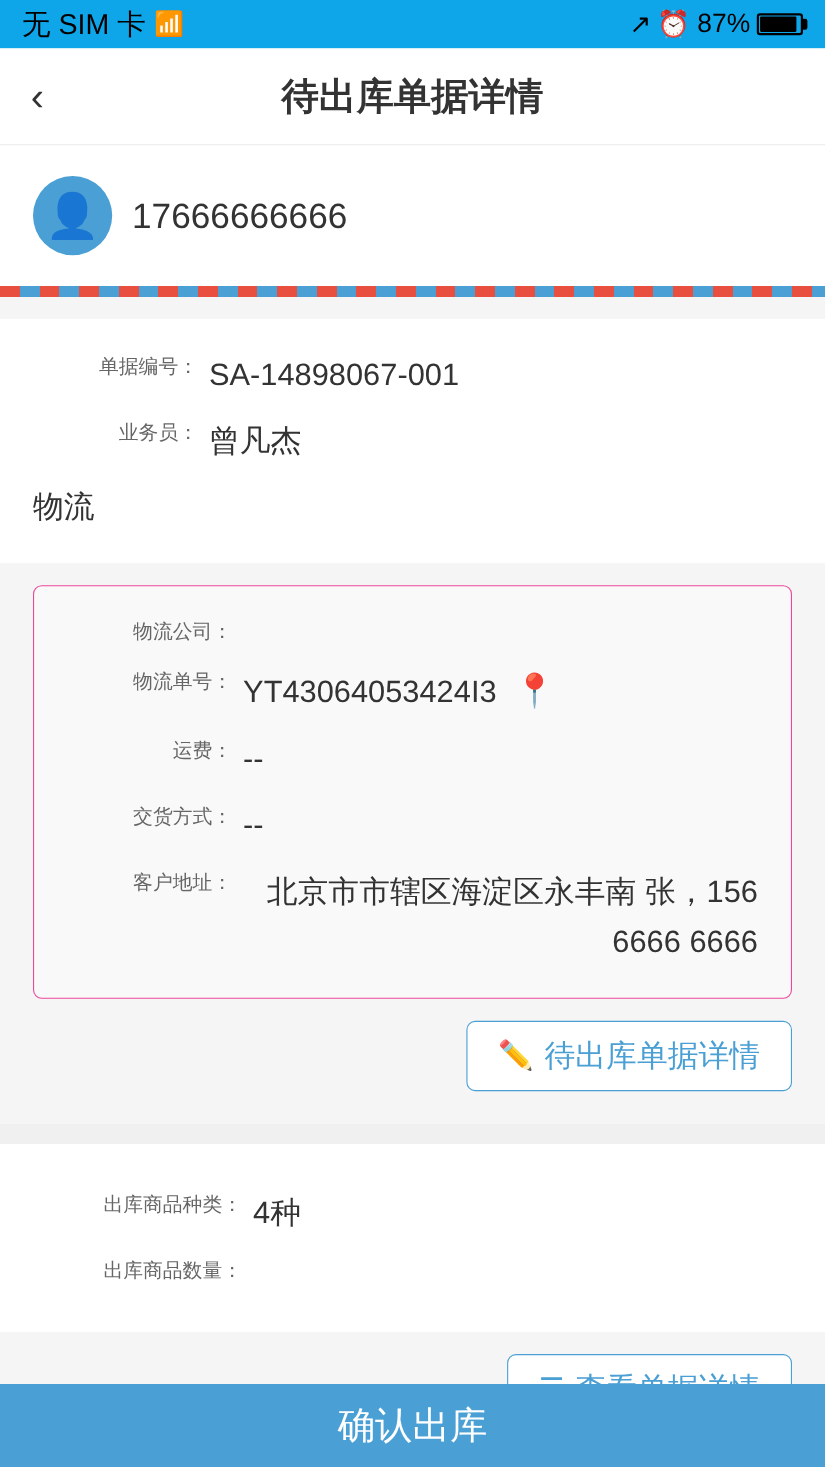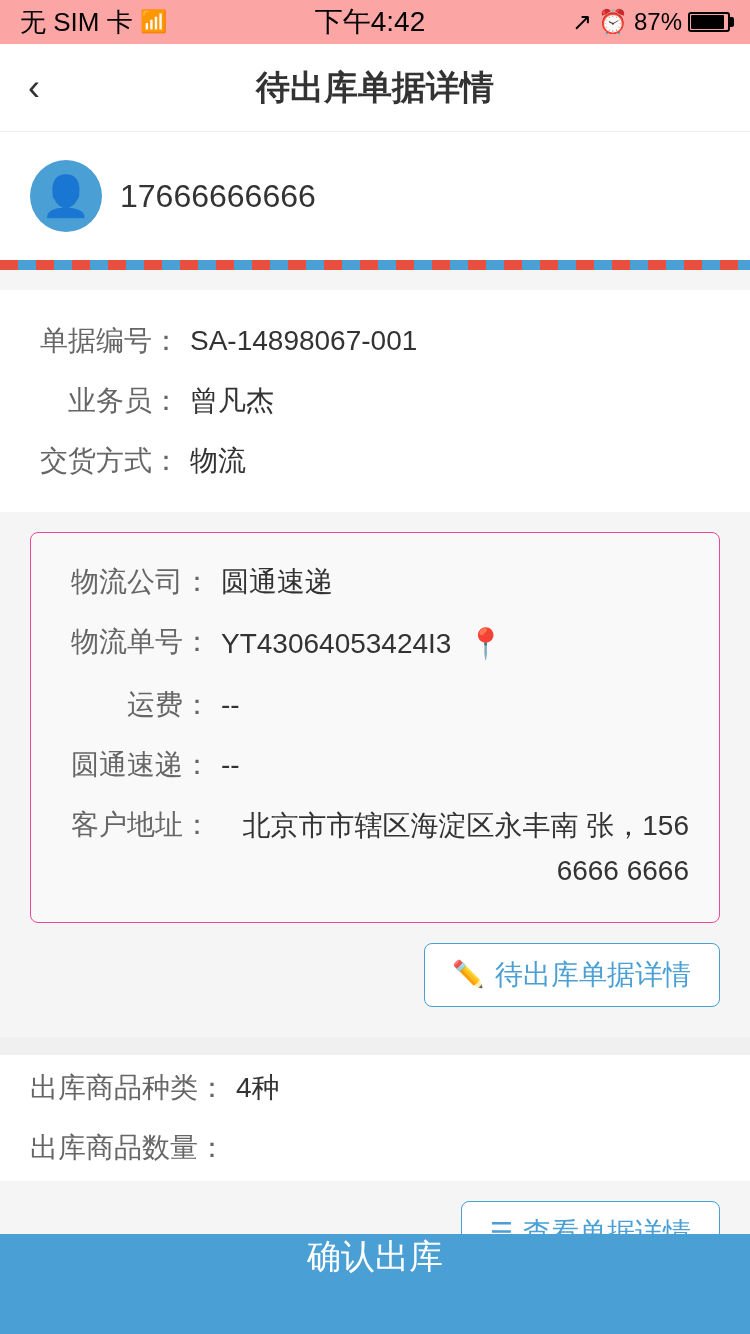--- a/index.html
+++ b/index.html
@@ -10,21 +10,21 @@
       font-family: -apple-system, "PingFang SC", "Helvetica Neue", sans-serif;
       background: #f5f5f5;
       font-size: 28px;
       color: #333;
     }
 
     
     .status-bar {
       width: 750px;
       height: 44px;
-      background: #fca5a5;
+      background: #0ea5e9;
       display: flex;
       align-items: center;
       justify-content: space-between;
       padding: 0 20px;
       font-size: 26px;
     }
     .status-left {
       display: flex;
       align-items: center;
       gap: 8px;
@@ -151,21 +151,21 @@
       display: flex;
       align-items: flex-start;
       margin-bottom: 18px;
       line-height: 1.5;
     }
     .info-row:last-child {
       margin-bottom: 0;
     }
     .info-label {
       color: #666;
-      font-size: 28px;
+      font-size: 18px;
       min-width: 160px;
       text-align: right;
       flex-shrink: 0;
       padding-right: 10px;
     }
     .info-value {
       color: #333;
       font-size: 28px;
       flex: 1;
       display: flex;
@@ -214,21 +214,21 @@
     .section-separator {
       width: 750px;
       height: 18px;
       background: #f0f0f0;
       margin-top: 20px;
     }
 
     
     .goods-section {
       background: #fff;
-      padding: 12px 30px;
+      padding: 42px 30px;
     }
 
     
     .view-btn-row {
       display: flex;
       justify-content: flex-end;
       margin: 20px 30px 0 30px;
       padding-bottom: 10px;
     }
     .view-btn {
@@ -252,42 +252,41 @@
       height: 180px;
       background: #f5f5f5;
     }
 
     
     .confirm-btn-bar {
       position: fixed;
       bottom: 0;
       left: 0;
       width: 750px;
-      height: 100px;
+      height: 76px;
       background: #4a9fd4;
       display: flex;
-      align-items: flex-start;
+      align-items: center;
       justify-content: center;
       cursor: pointer;
     }
     .confirm-btn-text {
       color: #fff;
       font-size: 34px;
       font-weight: 500;
     }
   </style>
 </head>
 <body>
 
 <div class="status-bar">
   <div class="status-left">
     <span>无 SIM 卡</span>
     <span class="wifi-icon">📶</span>
   </div>
-  <div class="status-center">下午4:42</div>
   <div class="status-right">
     <span>↗</span>
     <span>⏰</span>
     <span>87%</span>
     <div class="battery-block">
       <div class="battery-fill"></div>
     </div>
   </div>
 </div>
 
@@ -308,43 +307,41 @@
 <div class="info-section">
   <div class="info-row">
     <span class="info-label">单据编号：</span>
     <span class="info-value">SA-14898067-001</span>
   </div>
   <div class="info-row">
     <span class="info-label">业务员：</span>
     <span class="info-value">曾凡杰</span>
   </div>
   <div class="info-row">
-    <span class="info-label">交货方式：</span>
     <span class="info-value">物流</span>
   </div>
 </div>
 
 <div class="logistics-card">
   <div class="info-row">
     <span class="info-label">物流公司：</span>
-    <span class="info-value">圆通速递</span>
   </div>
   <div class="info-row">
     <span class="info-label">物流单号：</span>
     <span class="info-value">
       <span>YT43064053424I3</span>
       <span class="location-icon">📍</span>
     </span>
   </div>
   <div class="info-row">
     <span class="info-label">运费：</span>
     <span class="info-value">--</span>
   </div>
   <div class="info-row">
-    <span class="info-label">圆通速递：</span>
+    <span class="info-label">交货方式：</span>
     <span class="info-value">--</span>
   </div>
   <div class="info-row">
     <span class="info-label">客户地址：</span>
     <span class="info-value" style="flex-wrap: wrap; line-height: 1.6; text-align: right;">北京市市辖区海淀区永丰南  张，156 6666 6666</span>
   </div>
 </div>
 
 <div class="edit-btn-row">
   <div class="edit-btn">

